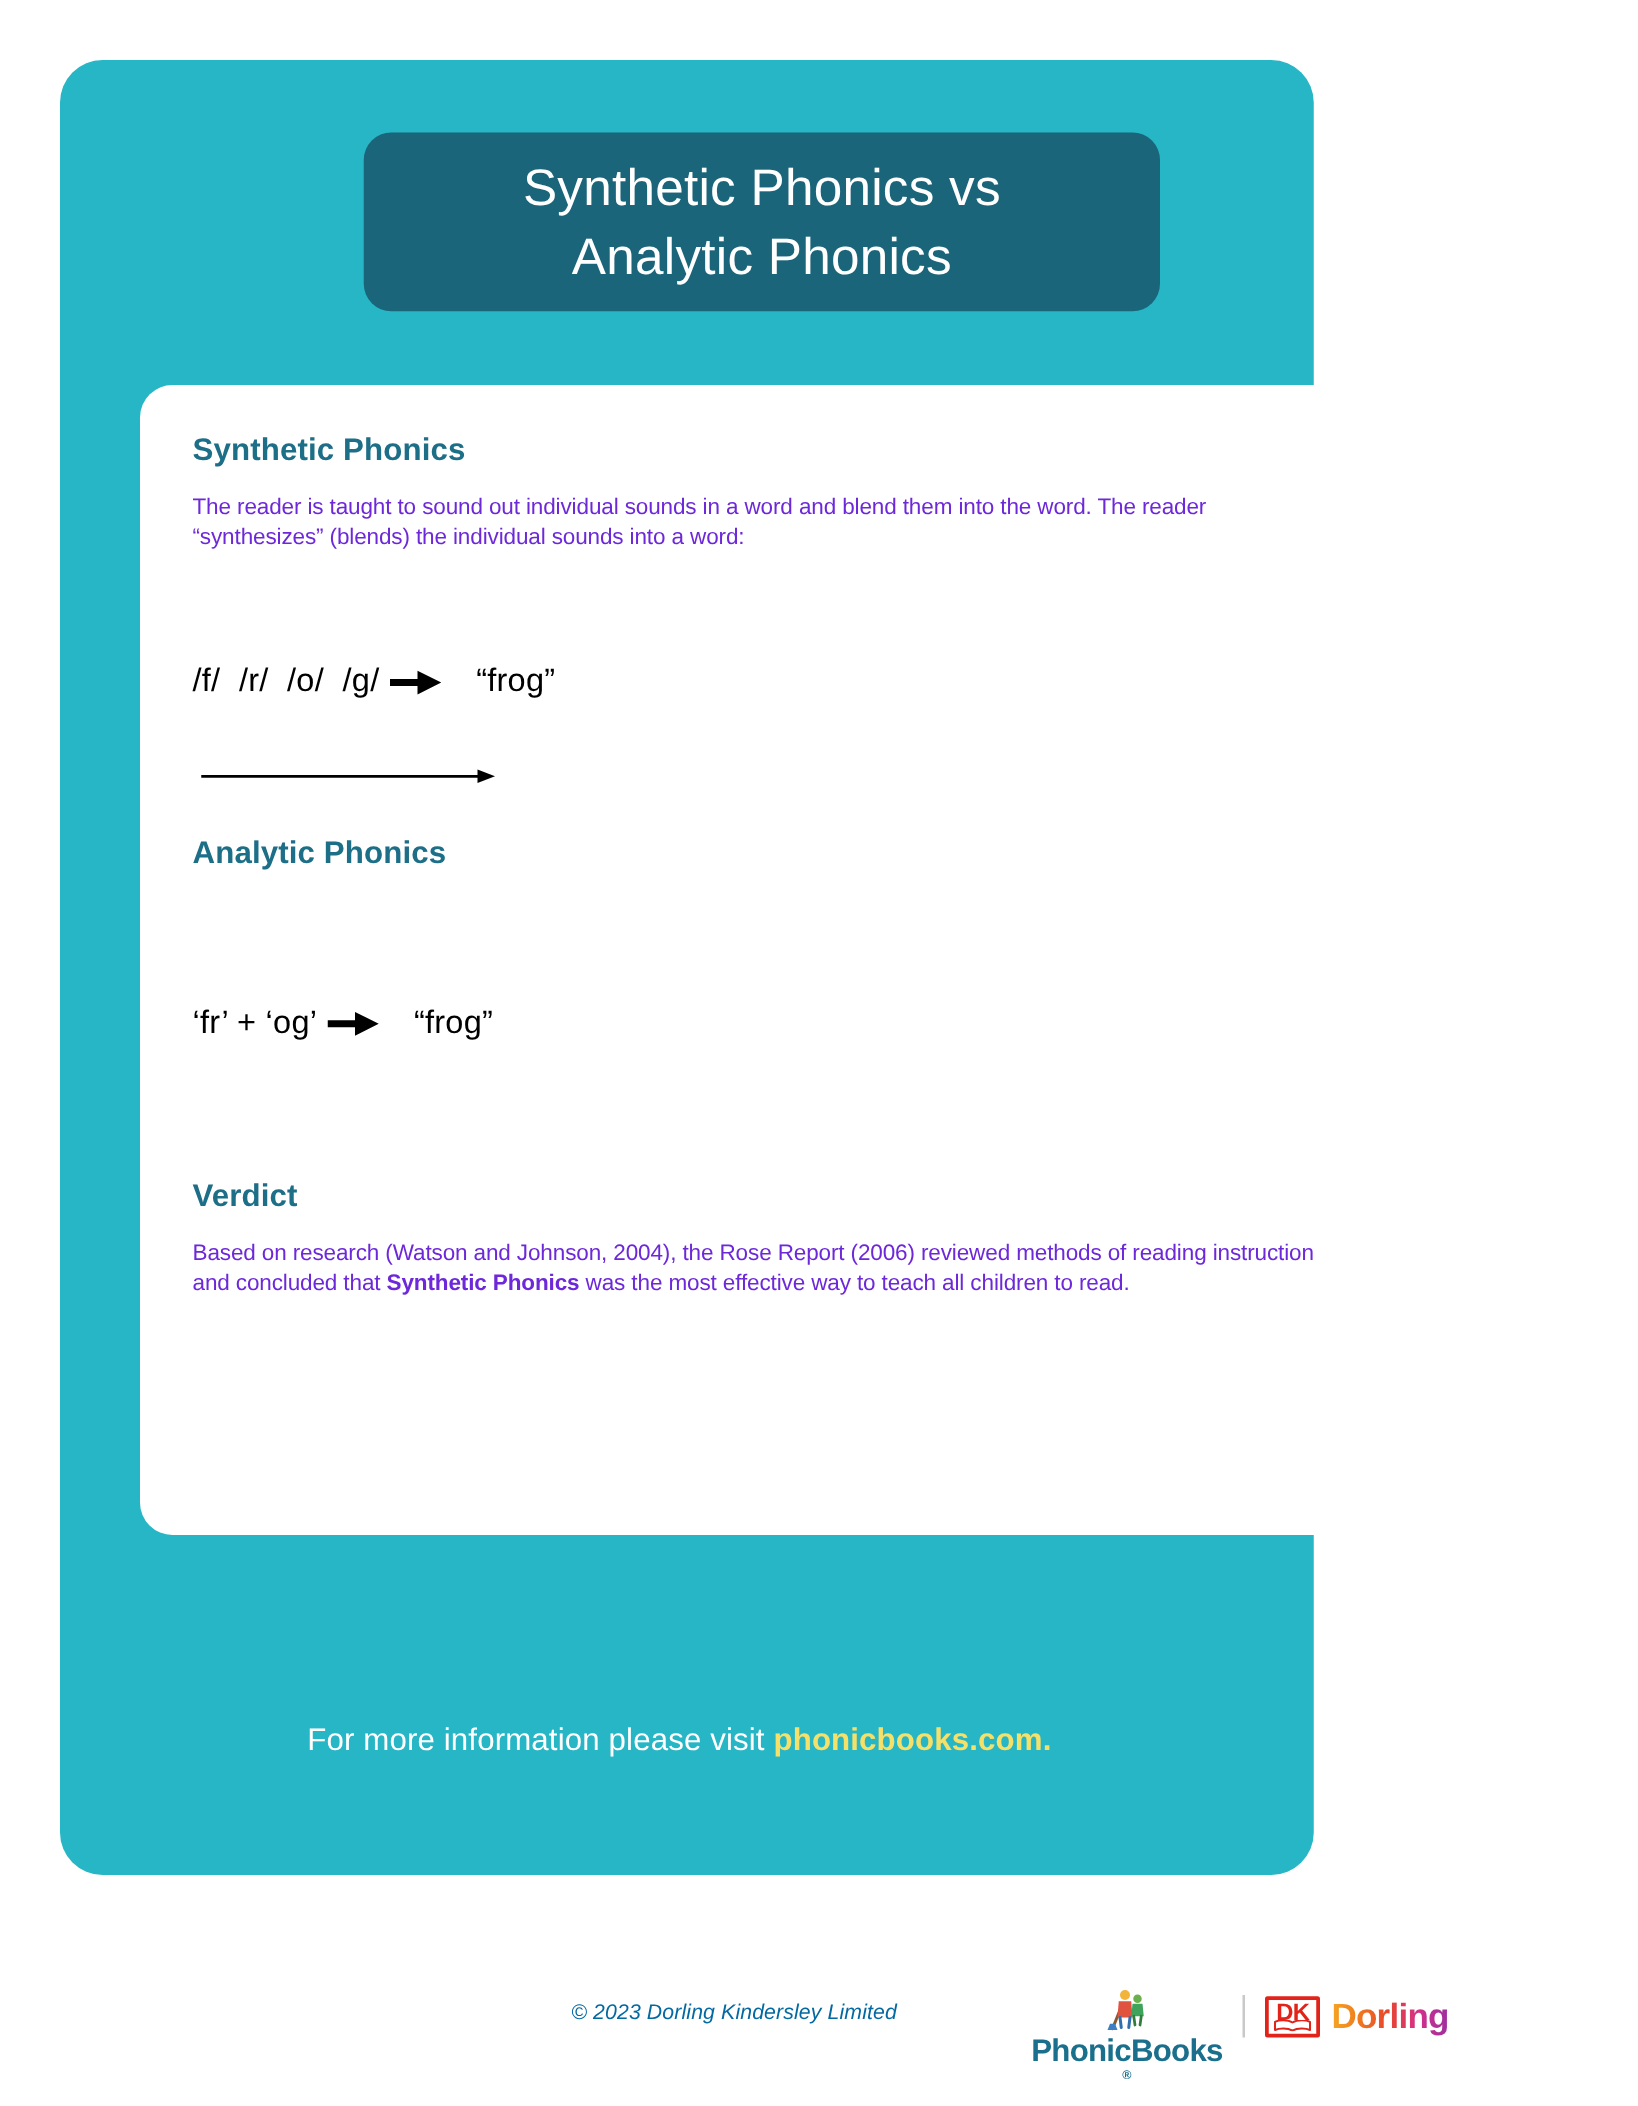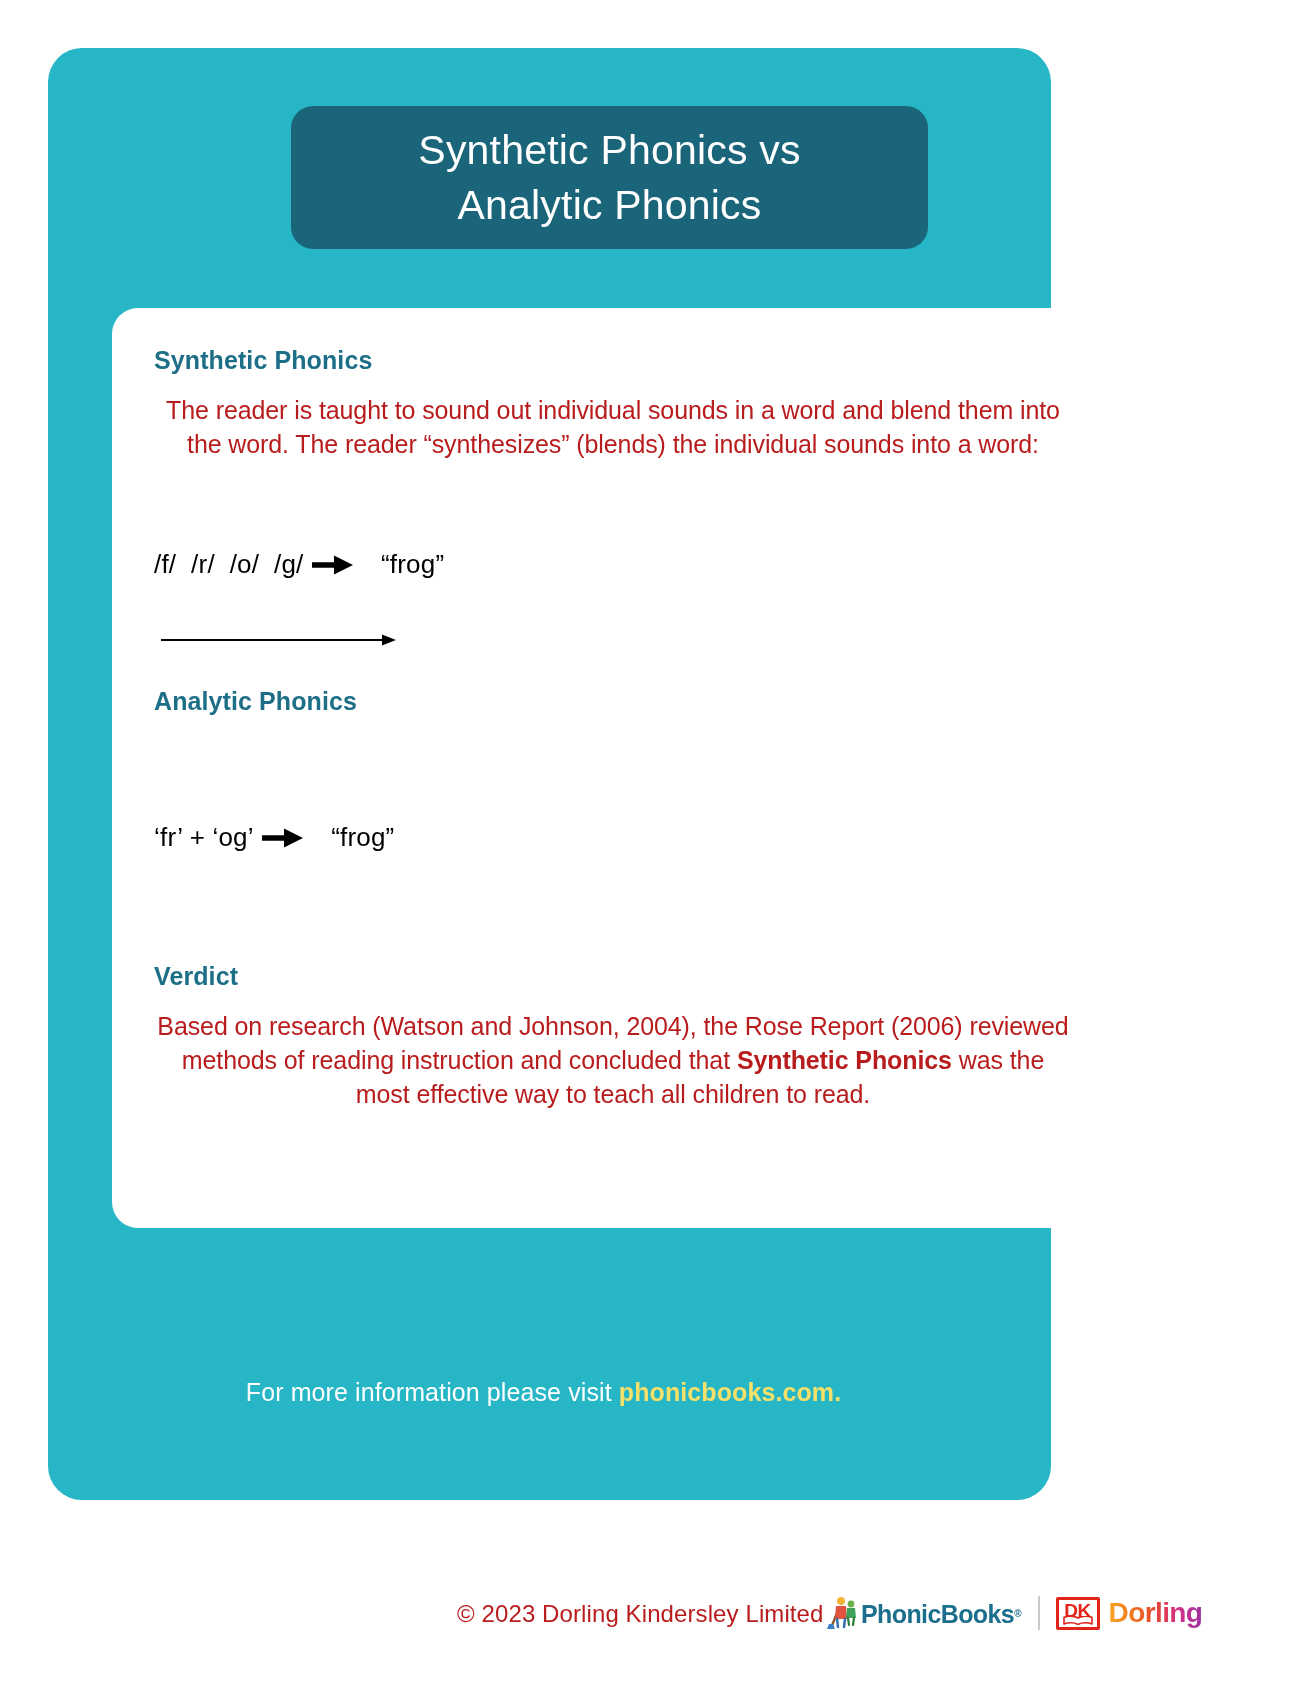--- a/index.html
+++ b/index.html
@@ -68,27 +68,26 @@
   .sec-heading {
     color: #1d6e87;
     font-size: 25px;
     font-weight: bold;
     letter-spacing: 0.1px;
     margin: 0 0 18px 0;
   }
   .sec-heading.tight-top { margin-top: 0; }
 
   .body-text {
-    color: #b91c1c;
-    font-size: 25px;
+    color: #6d28d9;
+    font-size: 18px;
     line-height: 1.36;
     font-weight: 400;
     margin: 0;
     letter-spacing: -0.1px;
-    text-align: center;
   }
   .body-text b { font-weight: bold; }
 
   
   .example-row {
     font-size: 26px;
     color: #000000;
     display: flex;
     align-items: center;
     white-space: pre;
@@ -135,39 +134,41 @@
     top: 1586px;
     width: 1310px;
     height: 60px;
     display: flex;
     align-items: center;
   }
   .copyright {
     position: absolute;
     left: 457px;
     top: 14px;
-    font-size: 24px;
-    color: #b91c1c;
+    font-size: 17px;
+    color: #0369a1;
     letter-spacing: 0.1px;
+    font-style: italic;
   }
 
   .logos {
     position: absolute;
     left: 825px;
     top: 4px;
     display: flex;
     align-items: center;
     height: 46px;
   }
 
   
   .pb-logo {
     display: flex;
     align-items: center;
     height: 46px;
+    flex-direction: column;
   }
   .pb-mark { margin-right: 2px; }
   .pb-mark svg { display: block; }
   .pb-word {
     font-size: 25px;
     font-weight: bold;
     color: #1a6f8c;
     letter-spacing: -0.6px;
     position: relative;
     top: 1px;

